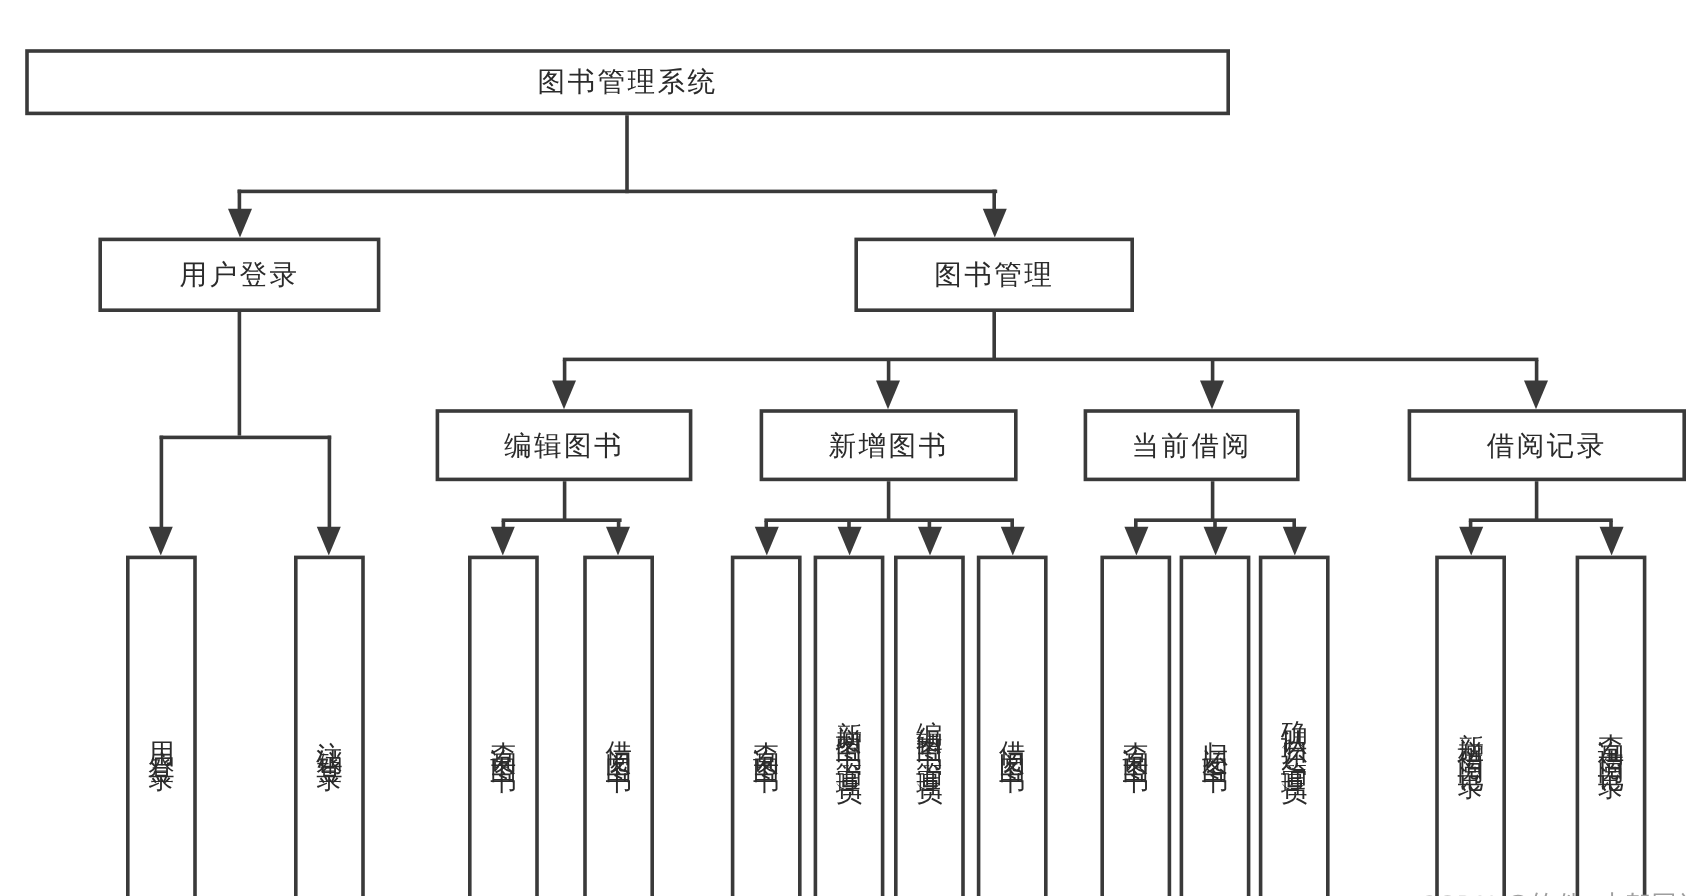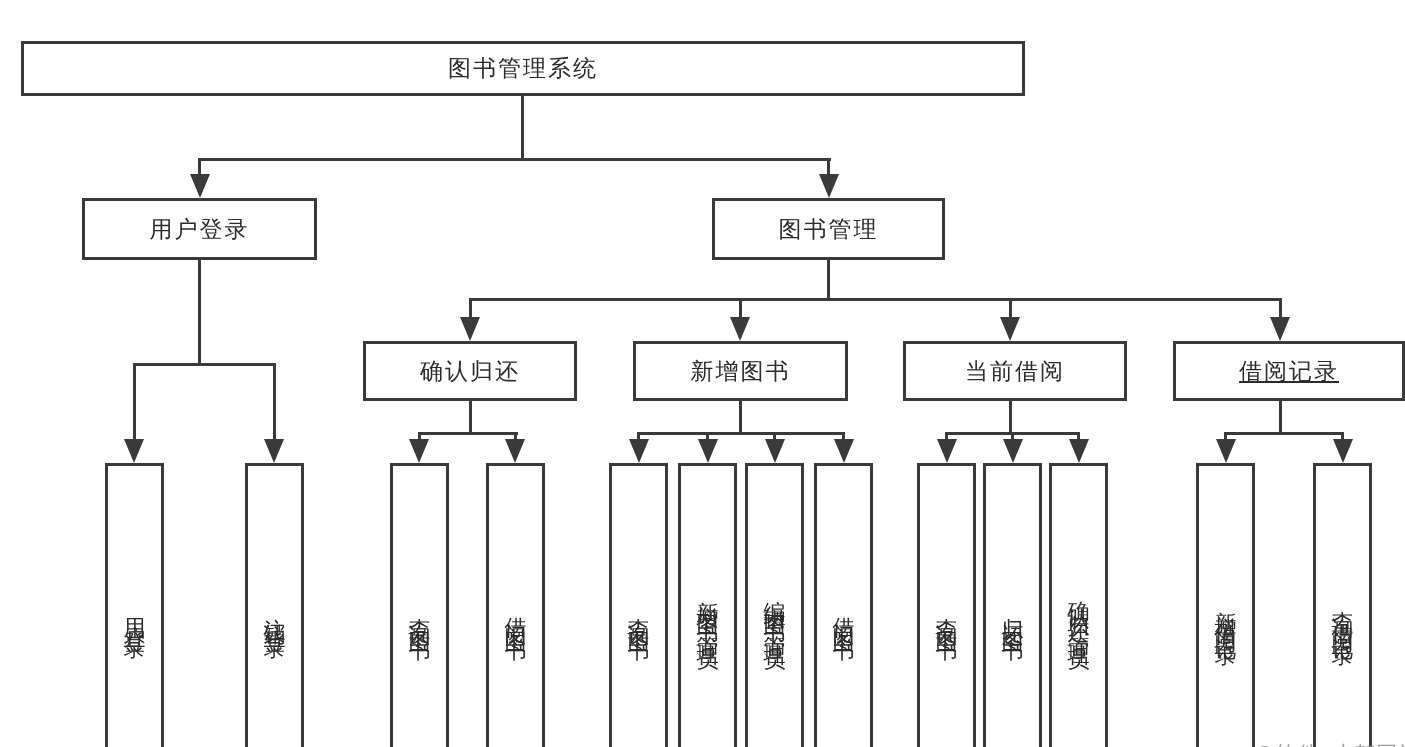--- a/index.html
+++ b/index.html
@@ -104,29 +104,29 @@
   <div class="lv" style="left:469px;  top:272px; height:19px;"></div>
   <div class="lv" style="left:739px;  top:272px; height:19px;"></div>
   <div class="lv" style="left:1009px; top:272px; height:19px;"></div>
   <div class="lv" style="left:1279px; top:272px; height:19px;"></div>
   <div class="arrow" style="left:460px;  top:289px;"></div>
   <div class="arrow" style="left:730px;  top:289px;"></div>
   <div class="arrow" style="left:1000px; top:289px;"></div>
   <div class="arrow" style="left:1270px; top:289px;"></div>
 
   <div class="hbox" style="left:363px; top:313px; width:214px; height:60px;">
-    <span>确认归还</span>
+    <span>编辑图书</span>
   </div>
   <div class="hbox" style="left:633px; top:313px; width:215px; height:60px;">
     <span>新增图书</span>
   </div>
-  <div class="hbox" style="left:903px; top:313px; width:224px; height:60px;">
+  <div class="hbox" style="left:903px; top:313px; width:180px; height:60px;">
     <span>当前借阅</span>
   </div>
-  <div class="hbox" style="left:1173px; top:313px; width:232px; height:60px;text-decoration:underline;">
+  <div class="hbox" style="left:1173px; top:313px; width:232px; height:60px;">
     <span>借阅记录</span>
   </div>
 
   <div class="lv" style="left:469px; top:373px; height:33px;"></div>
   <div class="lh" style="left:418px; top:404px; width:100px;"></div>
   <div class="lv" style="left:418px; top:406px; height:9px;"></div>
   <div class="lv" style="left:514px; top:406px; height:9px;"></div>
   <div class="arrow" style="left:409px; top:411px;"></div>
   <div class="arrow" style="left:505px; top:411px;"></div>
 

